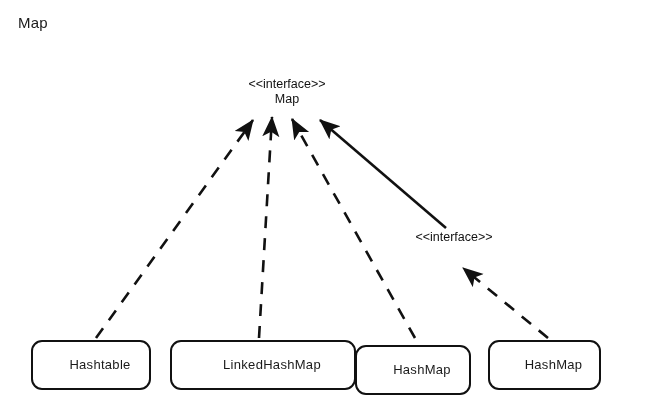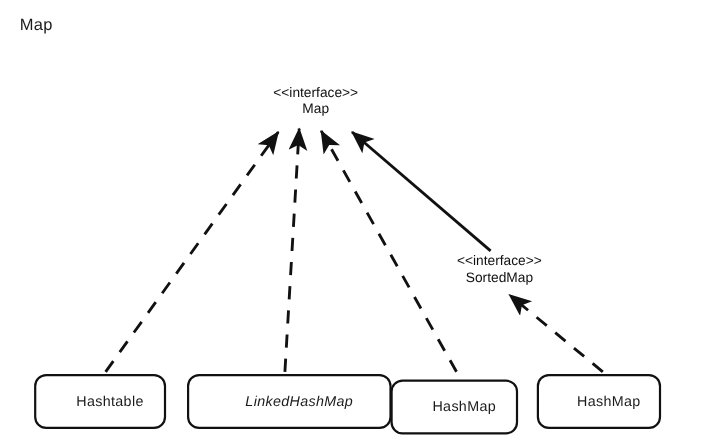--- a/index.html
+++ b/index.html
@@ -77,21 +77,21 @@
   }
   .class-box .class-name {
     font-size: 13px;
     line-height: 16px;
     color: #1a1a1a;
     letter-spacing: 0.3px;
     white-space: nowrap;
   }
 
   #class-hashtable      { left: 31px;  top: 340px; width: 120px; height: 50px; }
-  #class-linkedhashmap  { left: 170px; top: 340px; width: 186px; height: 50px; font-style: italic; }
+  #class-linkedhashmap  { left: 170px; top: 340px; width: 186px; height: 50px; }
   #class-hashmap        { left: 355px; top: 345px; width: 116px; height: 50px; }
   #class-treemap        { left: 488px; top: 340px; width: 113px; height: 50px; }
 </style>
 </head>
 <body>
 
 <div id="diagram-title">Map</div>
 
 <svg id="canvas" viewBox="0 0 662 406" xmlns="http://www.w3.org/2000/svg">
 
@@ -112,21 +112,20 @@
   <line x1="548" y1="338" x2="463" y2="268" stroke="#111111" stroke-width="2.6" stroke-dasharray="12 10" stroke-linecap="butt" marker-end="url(#arrow-solid-head)"></line>
 </svg>
 
 <div class="iface-label" id="iface-map">
   <span class="stereotype">&lt;&lt;interface&gt;&gt;</span>
   <span class="iface-name">Map</span>
 </div>
 
 <div class="iface-label" id="iface-sortedmap">
   <span class="stereotype">&lt;&lt;interface&gt;&gt;</span>
-  <span class="iface-name">SortedMap</span>
 </div>
 
 <div class="class-box" id="class-hashtable">
   <span class="class-name">Hashtable</span>
 </div>
 
 <div class="class-box" id="class-linkedhashmap">
   <span class="class-name">LinkedHashMap</span>
 </div>
 

